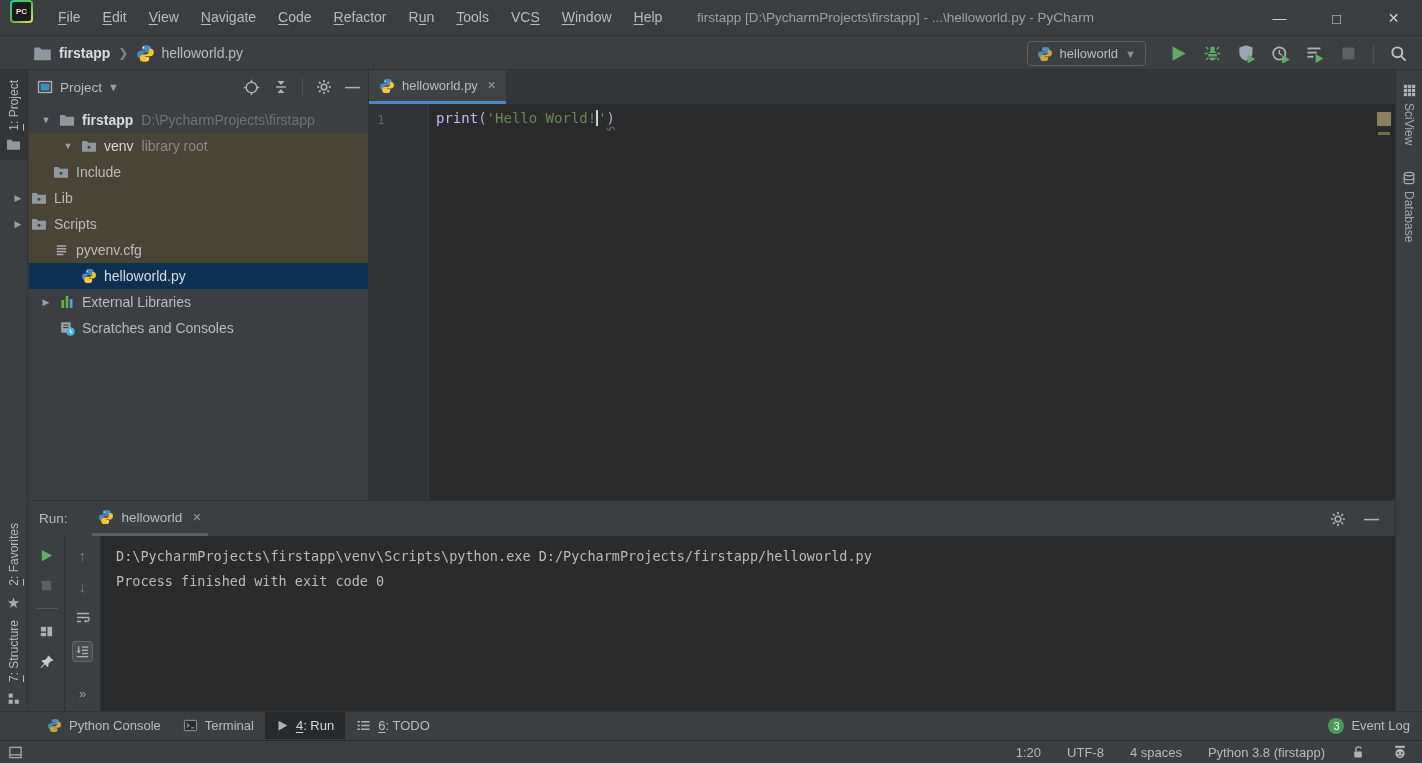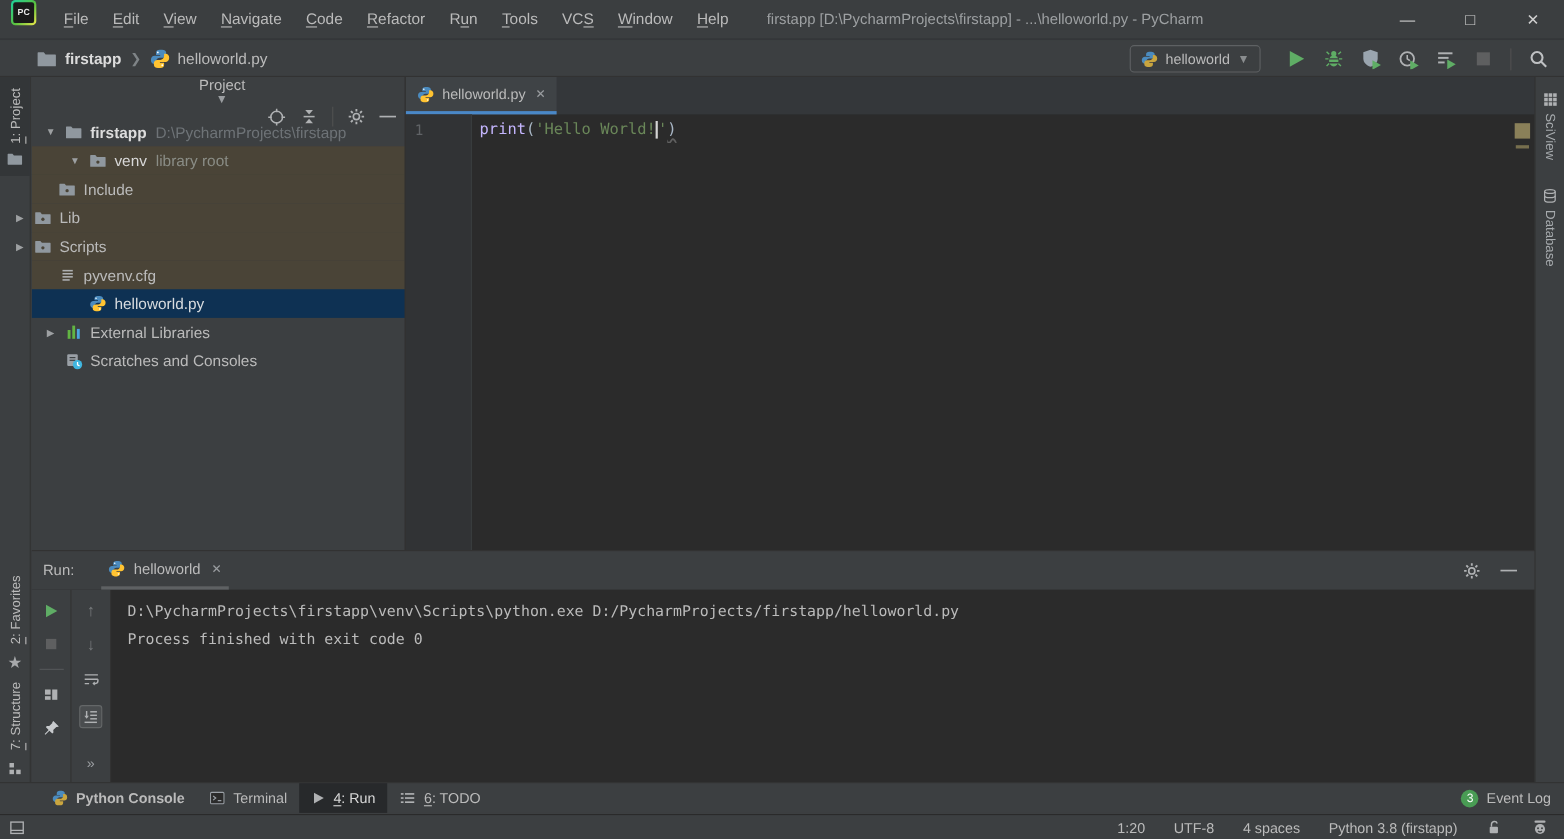--- a/index.html
+++ b/index.html
@@ -46,21 +46,21 @@
   .vtext-dn { writing-mode:vertical-rl; font-size:12px; color:#A7ABAE; }
   .stripe-tab-top { display:flex; flex-direction:column; align-items:center; gap:6px;
                     padding:10px 0 8px; background:#333638; }
   .stripe-bottom { position:absolute; bottom:6px; left:0; width:100%;
                    display:flex; flex-direction:column; align-items:center; gap:10px; }
   .stripe-r-group { display:flex; flex-direction:column; align-items:center; gap:6px; margin-top:14px; }
   .star { font-size:15px; color:#A7A9AB; line-height:14px; }
 
   
   .project { position:absolute; left:29px; top:70px; width:339px; height:430px; background:#3C3F41; }
-  .proj-head { height:34px; display:flex; align-items:center; padding:0 8px;flex-direction:column; }
+  .proj-head { height:34px; display:flex; align-items:center; padding:0 8px; }
   .proj-title { font-size:13.5px; color:#BBBBBB; margin-left:7px; }
   .proj-caret { color:#9A9DA0; font-size:11px; margin-left:6px; }
   .proj-head-right { margin-left:auto; display:flex; align-items:center; gap:13px; }
   .ph-div { width:1px; height:18px; background:#515151; }
   .dash { color:#AFB1B3; font-size:15px; font-weight:bold; line-height:10px; }
   .tree { margin-top:3px; }
   .trow { height:26px; display:flex; align-items:center; font-size:14px; color:#BBBBBB; }
   .trow .arrow { width:22px; text-align:center; font-size:9px; color:#9DA0A2; flex:none; }
   .trow .ticon { width:20px; flex:none; display:flex; justify-content:center; }
   .trow .tlabel { margin-left:5px; white-space:nowrap; }
@@ -103,21 +103,21 @@
   .arrow-ud { font-size:15px; color:#787B7D; line-height:16px; }
   .sel-box { background:#4A4D4F; border:1px solid #646768; border-radius:3px; padding:2px; }
   .more { margin-top:auto; margin-bottom:10px; color:#9A9DA0; font-size:13px; }
   .console { flex:1; font-family:"DejaVu Sans Mono", monospace; font-size:13.5px; color:#BBBBBB;
              padding:8px 0 0 15px; line-height:25px; white-space:pre; }
 
   
   .toolbar-b { position:absolute; left:0; right:0; top:711px; height:28px; background:#3C3F41;
                border-top:1px solid #323232; display:flex; align-items:stretch; font-size:13px; }
   .tw-item { display:flex; align-items:center; gap:7px; padding:0 11px; color:#BBBBBB; }
-  .tw-item.first { margin-left:36px;font-weight:bold; }
+  .tw-item.first { margin-left:36px; }
   .tw-active { background:#27292B; color:#D8D8D8; }
   .tw-right { margin-left:auto; margin-right:12px; display:flex; align-items:center; gap:7px; }
   .badge { width:16px; height:16px; border-radius:50%; background:#499C54; color:#FFFFFF;
            font-size:11px; display:flex; align-items:center; justify-content:center; }
 
   
   .statusbar { position:absolute; left:0; right:0; top:740px; height:23px; background:#3C3F41;
                border-top:1px solid #2A2A2A; display:flex; align-items:center; font-size:13px; color:#BBBBBB; }
   .sb-msg { margin-left:12px; }
   .sb-right { margin-left:auto; display:flex; align-items:center; gap:26px; margin-right:14px; }

